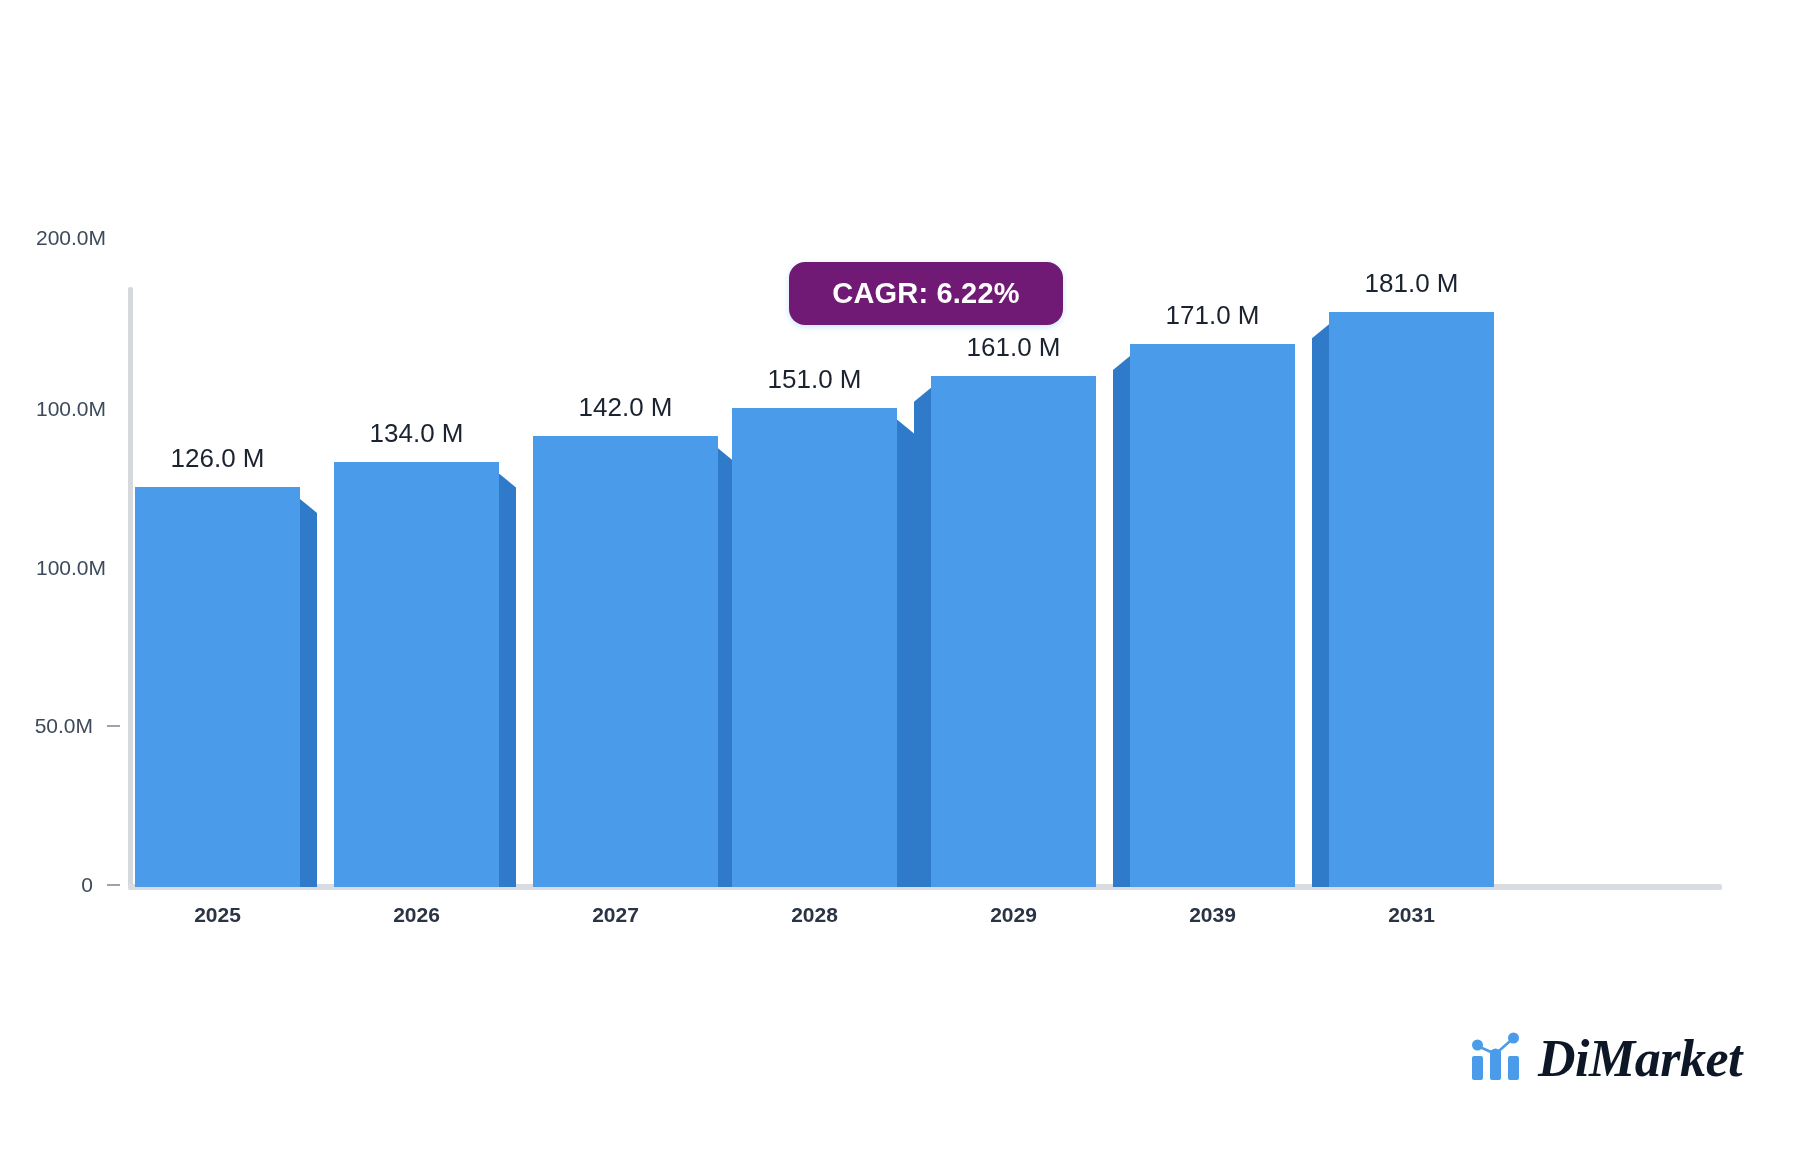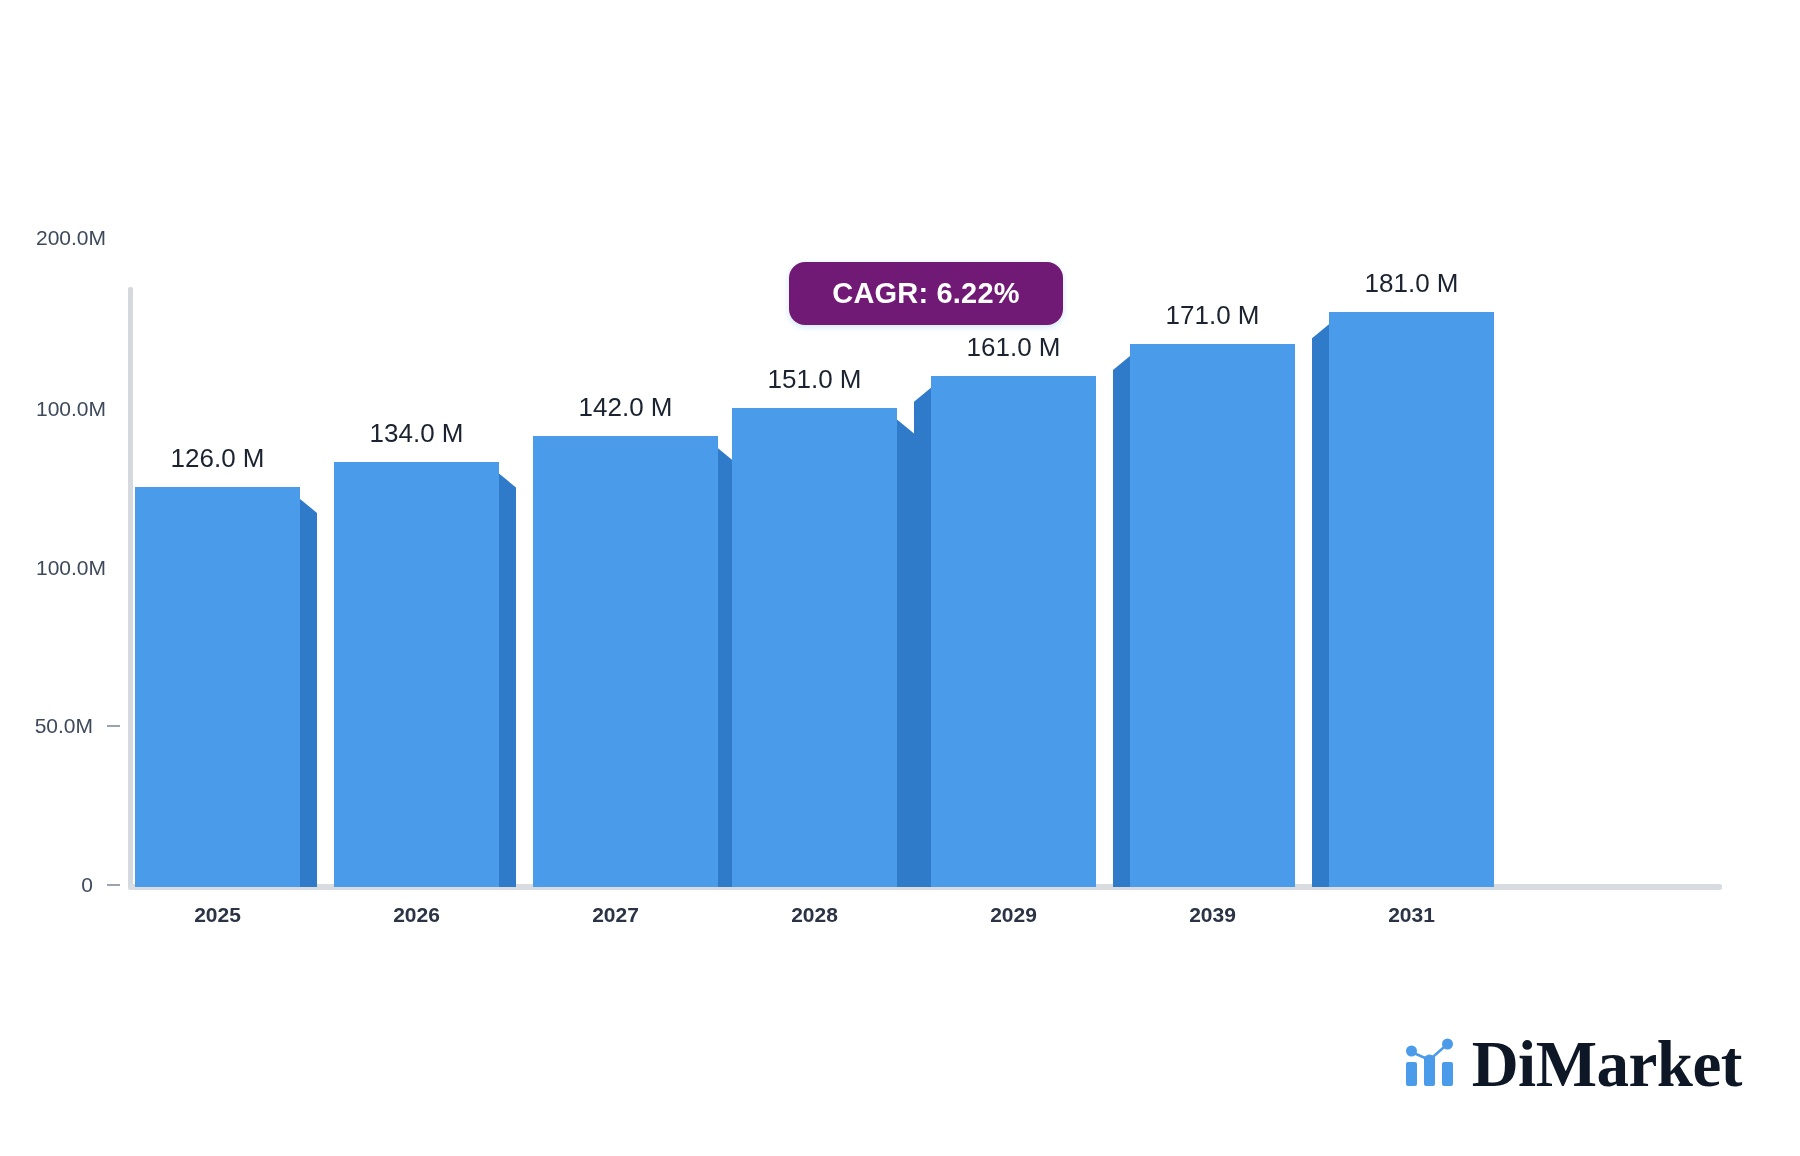--- a/index.html
+++ b/index.html
@@ -160,25 +160,26 @@
     position: absolute;
     right: 58px;
     top: 1032px;
     display: flex;
     align-items: center;
     gap: 12px;
   }
   .logo-icon { display: block; }
   .logo-text {
     font-family: "Liberation Serif", serif;
-    font-size: 65px;
+    font-size: 52px;
     font-weight: 700;
     color: #0d1726;
     letter-spacing: -0.5px;
     line-height: 1;
+    font-style: italic;
   }
 </style>
 </head>
 <body>
 
 <div class="chart-header">
 </div>
 
 <div class="cagr-badge">CAGR: 6.22%</div>
 

